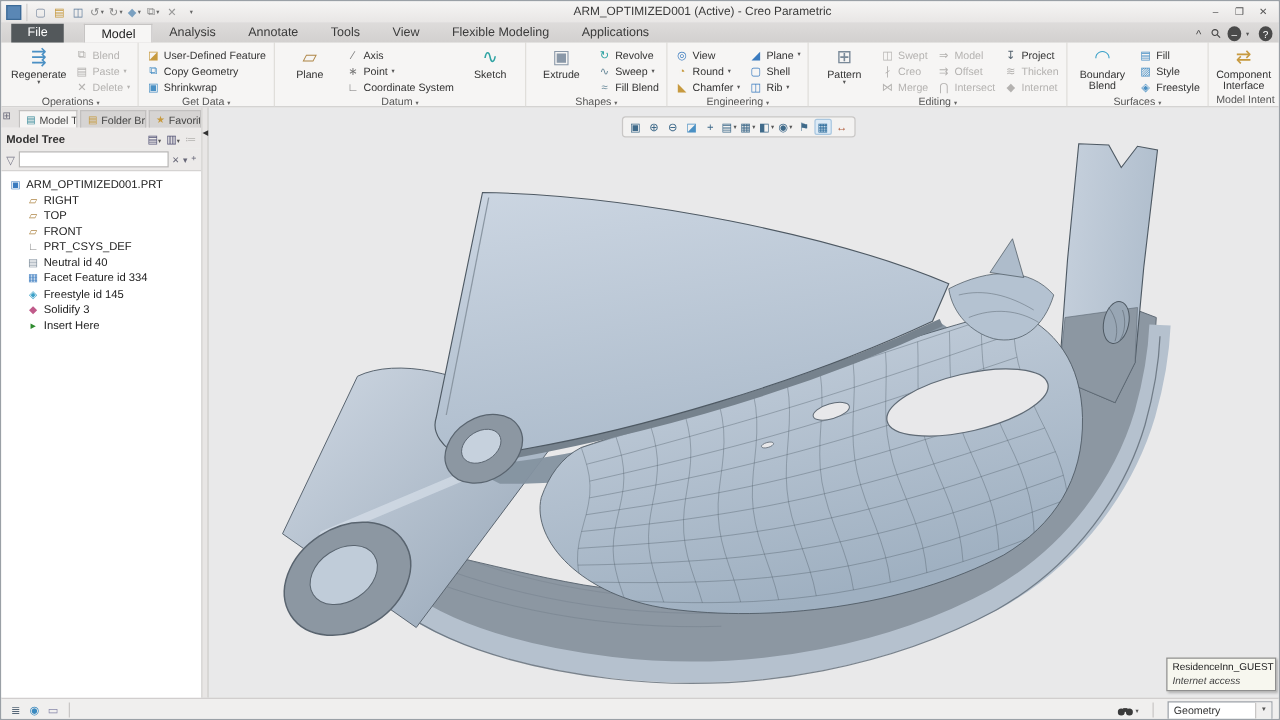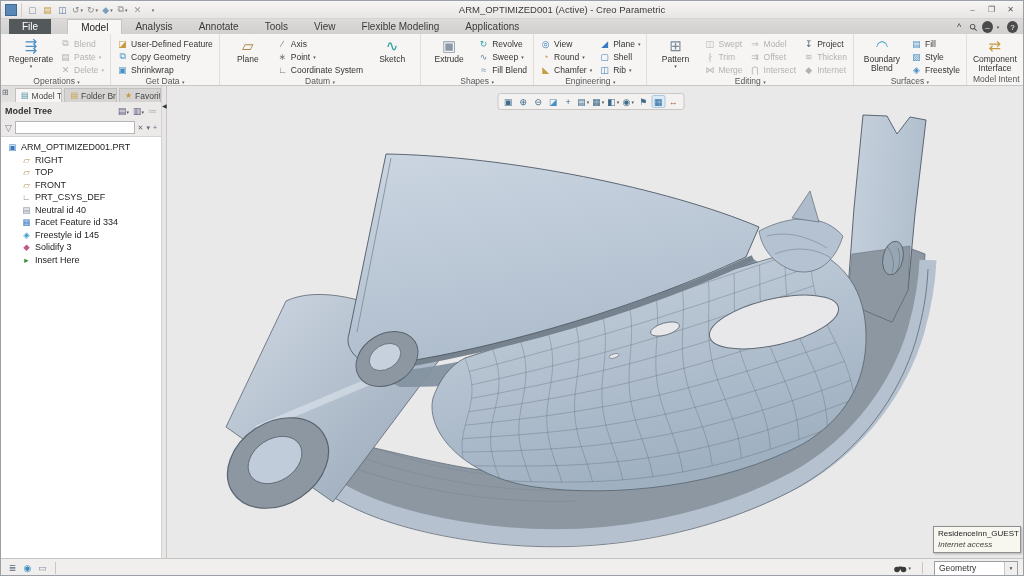--- a/index.html
+++ b/index.html
@@ -299,21 +299,21 @@
             <span>Pattern</span>
             <span class="caret">▾</span>
           </div>
           <div class="rcol">
             <div class="rsmall disabled">
               <span class="ricon" style="color: rgb(154, 164, 174);">◫</span>
               <span>Swept</span>
             </div>
             <div class="rsmall disabled">
               <span class="ricon" style="color: rgb(154, 164, 174);">∤</span>
-              <span>Trim</span>
+              <span>Creo</span>
             </div>
             <div class="rsmall disabled">
               <span class="ricon" style="color: rgb(154, 164, 174);">⋈</span>
               <span>Merge</span>
             </div>
           </div>
           <div class="rcol">
             <div class="rsmall disabled">
               <span class="ricon" style="color: rgb(154, 164, 174);">⇒</span>
               <span>Model</span>

